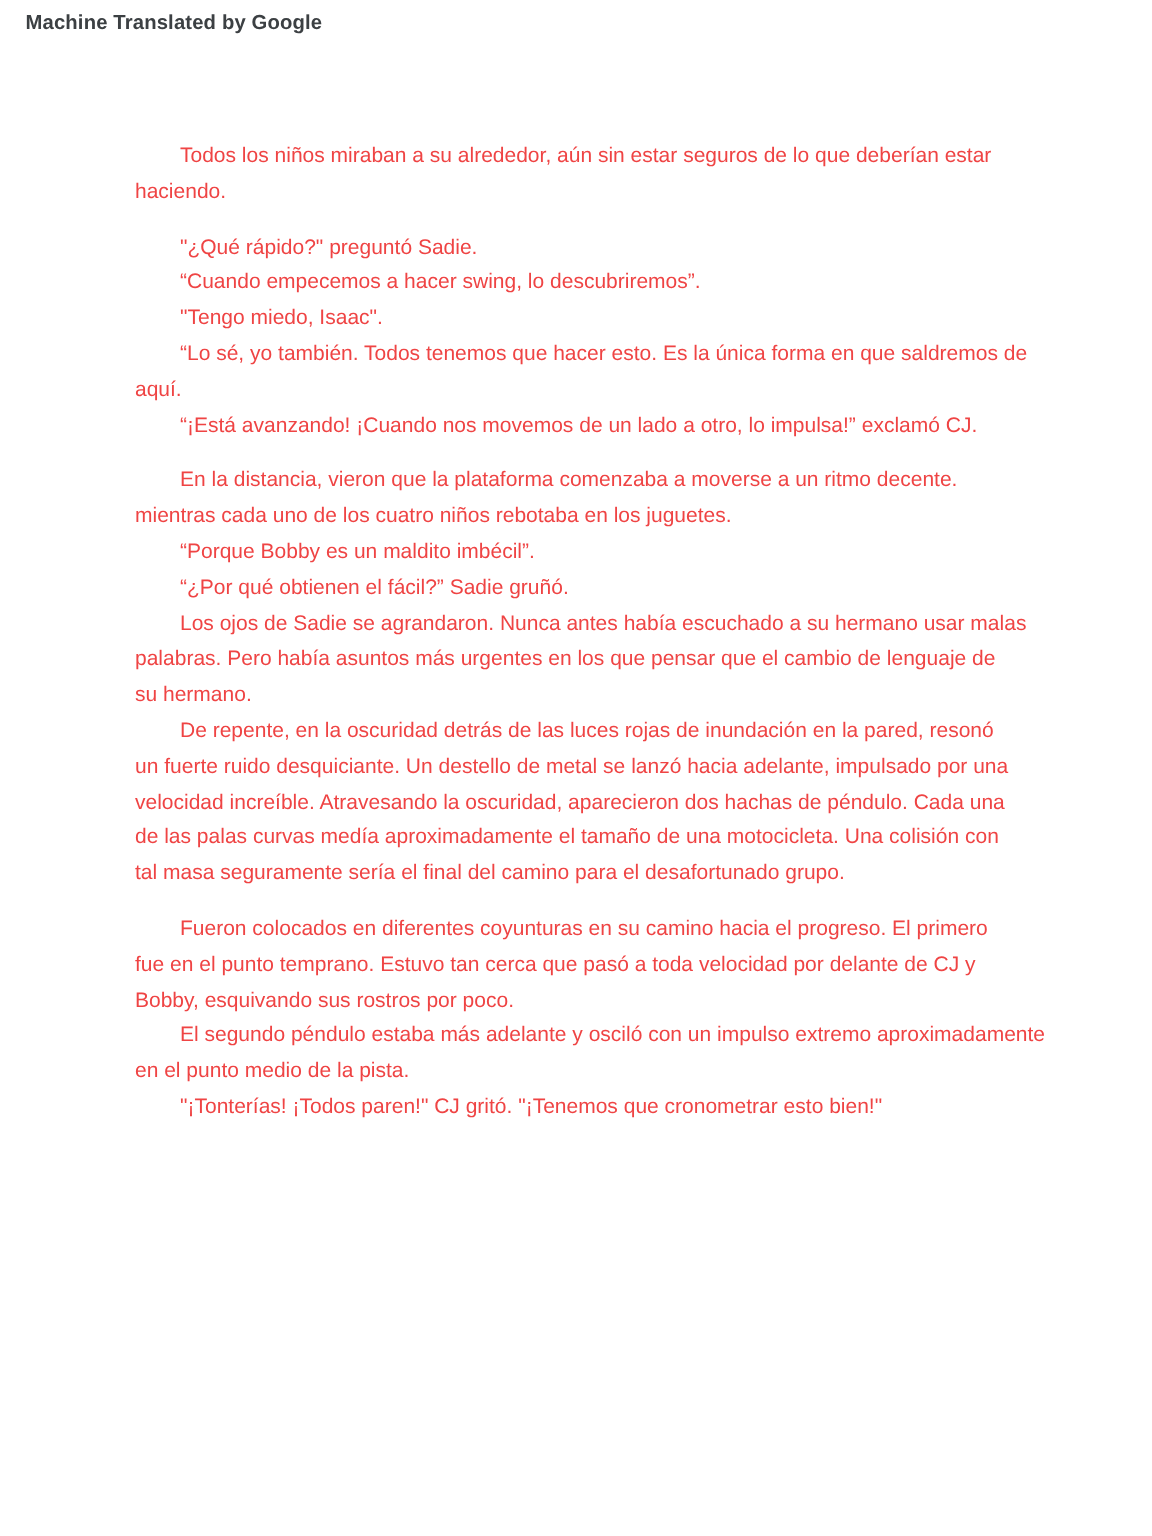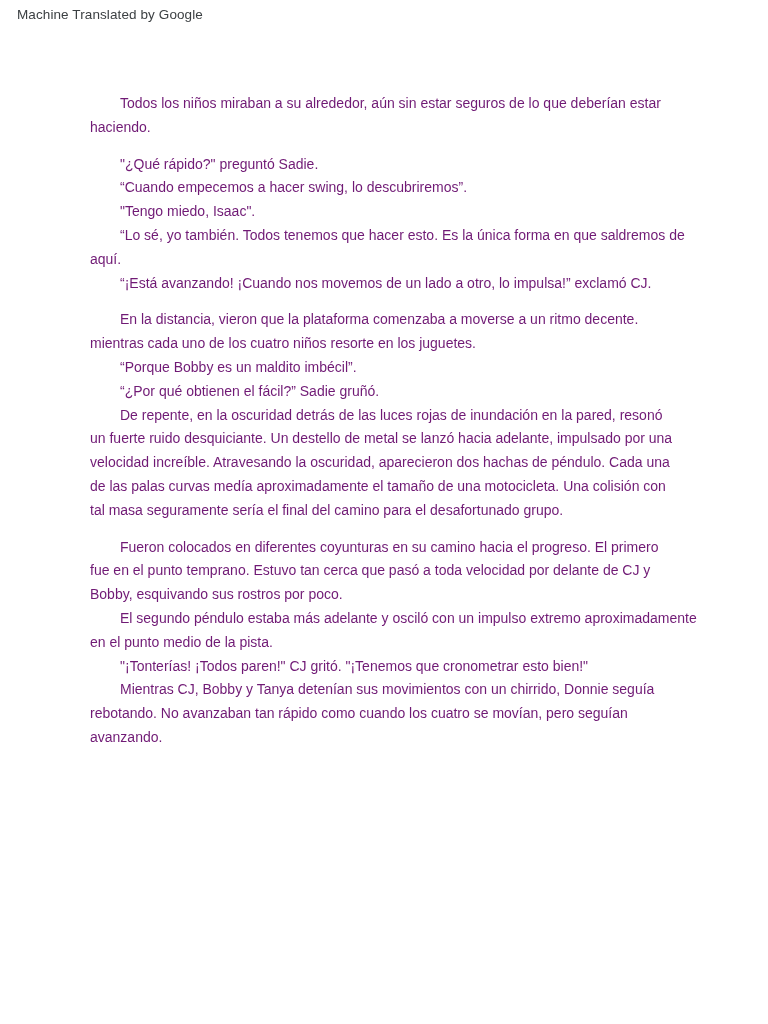--- a/index.html
+++ b/index.html
@@ -17,39 +17,39 @@
   .page {
     position: absolute;
     inset: 0;
     background: #ffffff;
   }
   .notice {
     position: absolute;
     left: 17px;
     top: 7px;
     font-size: 13.5px;
-    font-weight: 400;
+    font-weight: 700;
     color: #3c4043;
     letter-spacing: 0.1px;
   }
   .body-text {
     position: absolute;
     left: 90px;
     top: 92px;
     width: 648px;
     color: #212121;
   }
   .para {
     margin: 0;
     padding: 0;
     font-size: 14px;
     line-height: 23.8px;
     white-space: pre;           
     text-indent: 30px;          
-    color: #701a75;
+    color: #ef4444;
   }
   .para.gap {
     margin-top: 13px;           
   }
 </style>
 </head>
 <body>
 
 <div class="page">
   <div class="notice">Machine Translated by Google</div>
@@ -57,31 +57,31 @@
   <div class="body-text">
       <p class="para">Todos los niños miraban a su alrededor, aún sin estar seguros de lo que deberían estar
 haciendo.</p>
       <p class="para gap">"¿Qué rápido?" preguntó Sadie.</p>
       <p class="para">“Cuando empecemos a hacer swing, lo descubriremos”.</p>
       <p class="para">"Tengo miedo, Isaac".</p>
       <p class="para">“Lo sé, yo también. Todos tenemos que hacer esto. Es la única forma en que saldremos de
 aquí.</p>
       <p class="para">“¡Está avanzando! ¡Cuando nos movemos de un lado a otro, lo impulsa!” exclamó CJ.</p>
       <p class="para gap">En la distancia, vieron que la plataforma comenzaba a moverse a un ritmo decente.
-mientras cada uno de los cuatro niños resorte en los juguetes.</p>
+mientras cada uno de los cuatro niños rebotaba en los juguetes.</p>
       <p class="para">“Porque Bobby es un maldito imbécil”.</p>
       <p class="para">“¿Por qué obtienen el fácil?” Sadie gruñó.</p>
+      <p class="para">Los ojos de Sadie se agrandaron. Nunca antes había escuchado a su hermano usar malas
+palabras. Pero había asuntos más urgentes en los que pensar que el cambio de lenguaje de
+su hermano.</p>
       <p class="para">De repente, en la oscuridad detrás de las luces rojas de inundación en la pared, resonó
 un fuerte ruido desquiciante. Un destello de metal se lanzó hacia adelante, impulsado por una
 velocidad increíble. Atravesando la oscuridad, aparecieron dos hachas de péndulo. Cada una
 de las palas curvas medía aproximadamente el tamaño de una motocicleta. Una colisión con
 tal masa seguramente sería el final del camino para el desafortunado grupo.</p>
       <p class="para gap">Fueron colocados en diferentes coyunturas en su camino hacia el progreso. El primero
 fue en el punto temprano. Estuvo tan cerca que pasó a toda velocidad por delante de CJ y
 Bobby, esquivando sus rostros por poco.</p>
       <p class="para">El segundo péndulo estaba más adelante y osciló con un impulso extremo aproximadamente
 en el punto medio de la pista.</p>
       <p class="para">"¡Tonterías! ¡Todos paren!" CJ gritó. "¡Tenemos que cronometrar esto bien!"</p>
-      <p class="para">Mientras CJ, Bobby y Tanya detenían sus movimientos con un chirrido, Donnie seguía
-rebotando. No avanzaban tan rápido como cuando los cuatro se movían, pero seguían
-avanzando.</p>
     </div>
 </div>
 
 </body></html>

